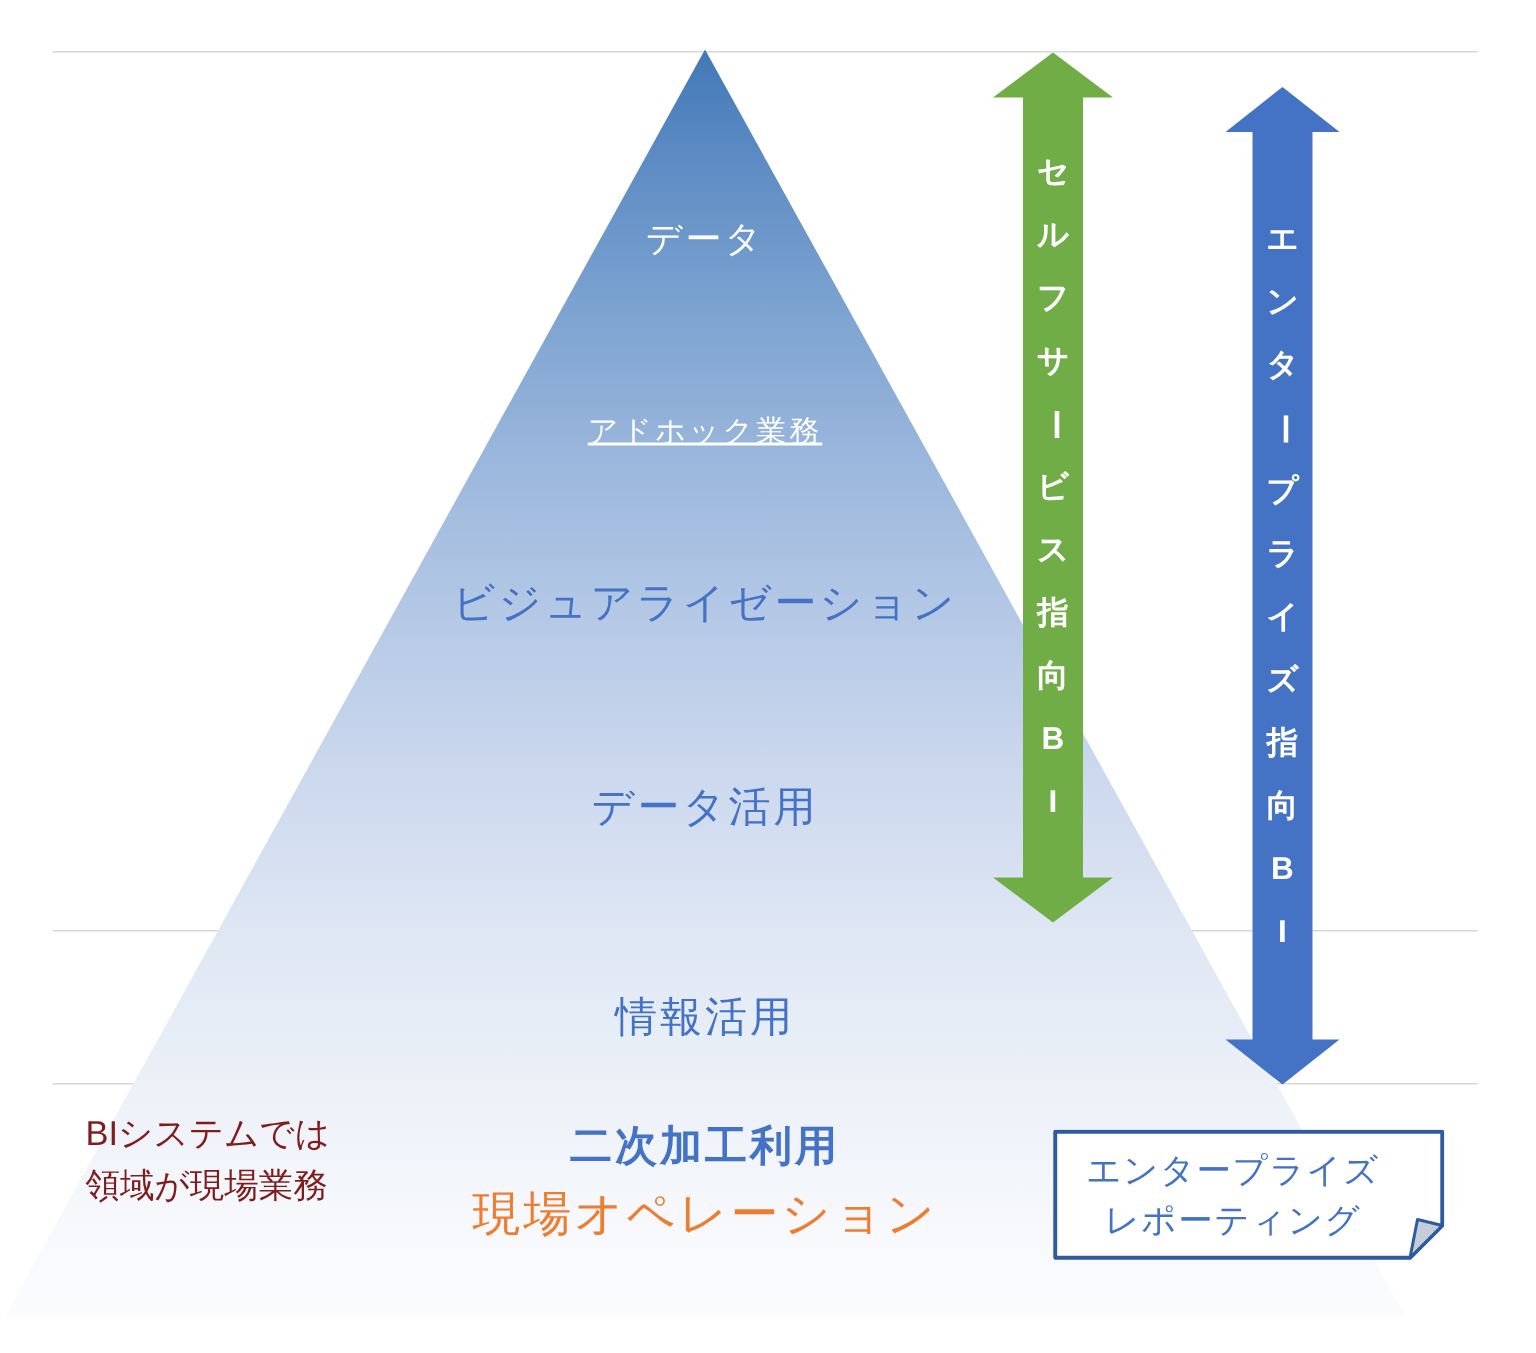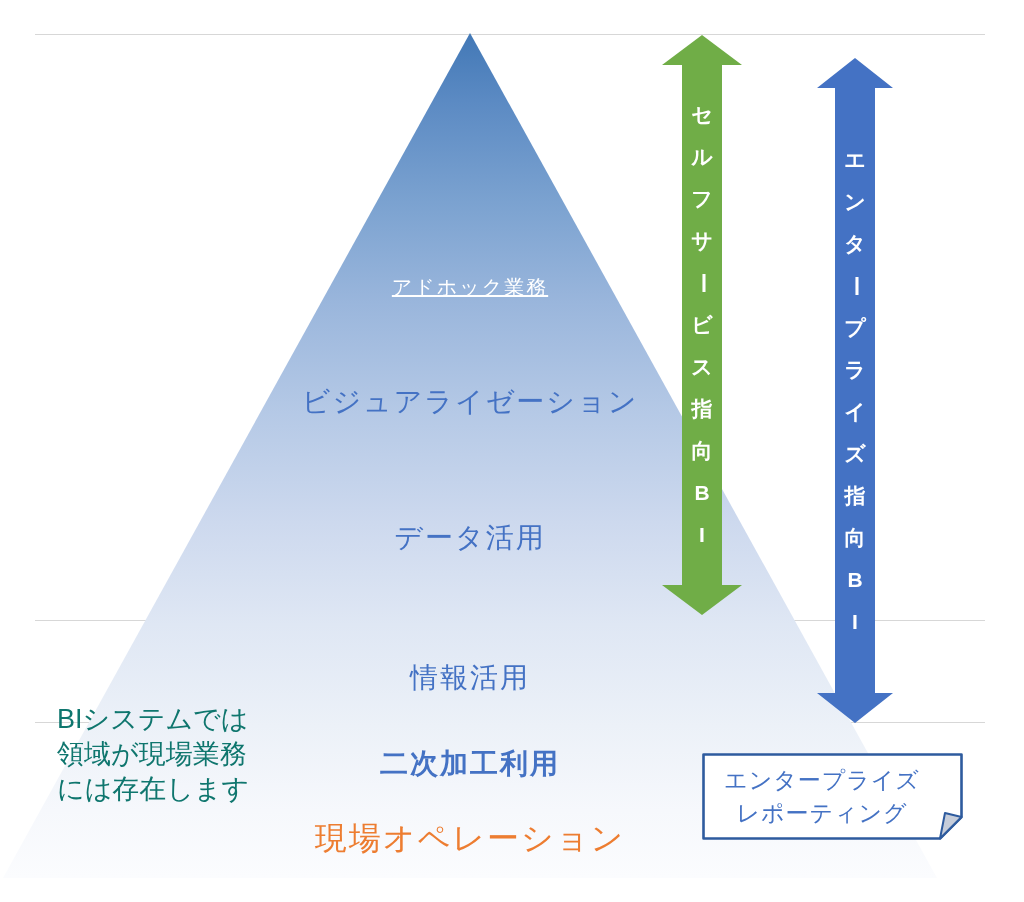--- a/index.html
+++ b/index.html
@@ -33,37 +33,37 @@
   .txt-white  { color:#ffffff; }
   .txt-blue   { color:#4472c4; }
   .txt-orange { color:#ed7d31; }
 
   #level-data-exploration   { top:139px; font-size:24px; line-height:41px; }
   #level-adhoc              { top:274px; font-size:20px;text-decoration:underline; }
   #level-visualization      { top:383px; font-size:28px; }
   #level-data-utilization   { top:519px; font-size:28px; }
   #level-info-utilization   { top:659px; font-size:28px; }
   #level-secondary          { top:745px; font-size:28px;font-weight:bold; }
-  #level-field-operation    { top:817px; font-size:32px;font-family:Liberation Serif, serif; }
+  #level-field-operation    { top:788px; font-size:32px;font-family:Liberation Serif, serif; }
 
   .v-arrow { position:absolute; }
   #arrow-self-service { left:662px; top:35px; width:80px; height:580px; }
   #arrow-enterprise   { left:817px; top:58px; width:76px; height:665px; }
   .v-arrow svg { position:absolute; left:0; top:0; }
   .v-arrow .vtext {
     position:absolute; left:0; top:0; width:100%; height:100%;
     display:flex; flex-direction:column; align-items:center; justify-content:center;
     color:#ffffff; font-weight:bold; font-size:21px;
   }
   .vchar { display:block; height:42px; line-height:42px; text-align:center; }
   .vchar.rot { transform:rotate(90deg); }
 
   .note {
-    position:absolute; left:57px; top:702px;
-    font-size:27px; line-height:35px; color:#0f766e;
+    position:absolute; left:57px; top:738px;
+    font-size:23px; line-height:35px; color:#7f1d1d;
   }
   .note .line { display:block; }
 
   .callout { position:absolute; left:702px; top:753px; width:306px; height:87px; }
   .callout svg { position:absolute; left:0; top:0; }
   .callout .callout-text {
     position:absolute; left:0; top:0; width:240px; height:100%;
     display:flex; flex-direction:column; align-items:center; justify-content:center;
     color:#4472c4; font-size:23px; line-height:33px; text-align:center;
     letter-spacing:1px;
@@ -72,20 +72,21 @@
 </head>
 <body>
 
 <div class="gridline" id="gridline-top"></div>
 <div class="gridline" id="gridline-middle"></div>
 <div class="gridline" id="gridline-lower"></div>
 
 <div class="pyramid"></div>
 
 <div class="pyr-label txt-white" id="level-data-exploration">
+  <span class="line">データ</span>
 </div>
 <div class="pyr-label txt-white" id="level-adhoc">
   <span class="line">アドホック業務</span>
 </div>
 <div class="pyr-label txt-blue" id="level-visualization">
   <span class="line">ビジュアライゼーション</span>
 </div>
 <div class="pyr-label txt-blue" id="level-data-utilization">
   <span class="line">データ活用</span>
 </div>
@@ -134,21 +135,20 @@
       <span class="vchar">指</span>
       <span class="vchar">向</span>
       <span class="vchar">B</span>
       <span class="vchar">I</span>
     </div>
 </div>
 
 <div class="note">
   <span class="line">BIシステムでは</span>
   <span class="line">領域が現場業務</span>
-  <span class="line">には存在します</span>
 </div>
 
 <div class="callout">
   <svg width="261" height="87" viewBox="0 0 261 87">
     <path d="M1.5,1.5 H259.5 V64 L238,85.5 H1.5 Z" fill="#ffffff" stroke="#2e5b9e" stroke-width="2.6" stroke-linejoin="round"></path>
     <path d="M238,85.5 L259.5,64 L243,60 Z" fill="#c6cdda" stroke="#2e5b9e" stroke-width="2" stroke-linejoin="round"></path>
   </svg>
   <div class="callout-text">
     <span class="line">エンタープライズ</span>
     <span class="line">レポーティング</span>

